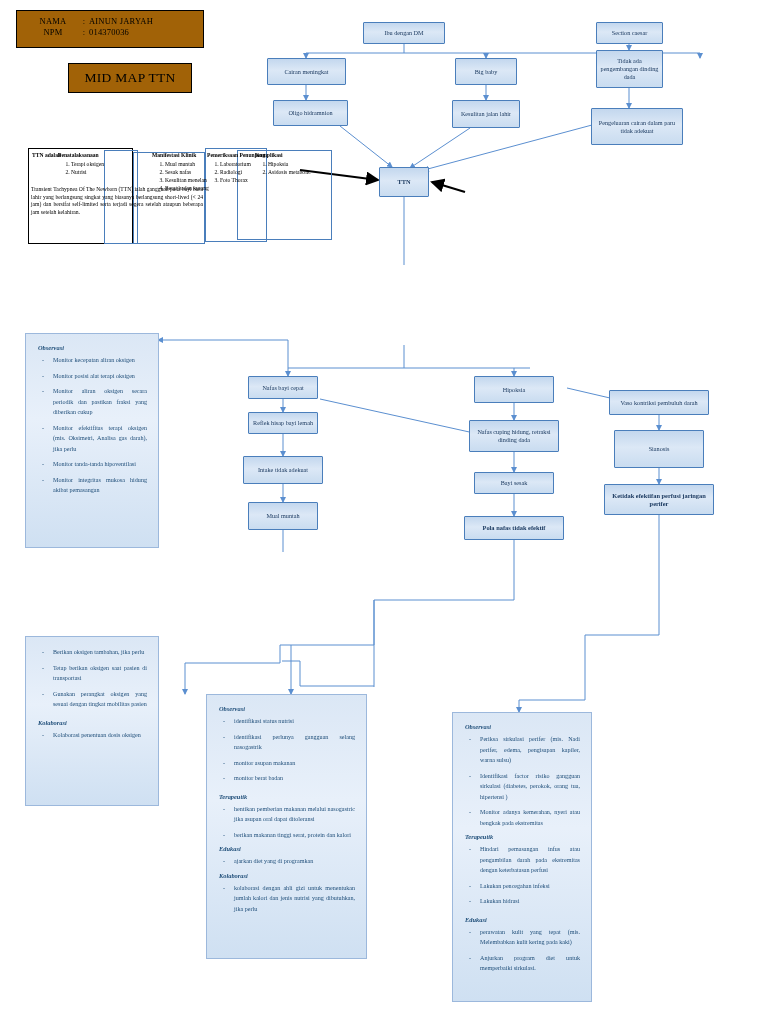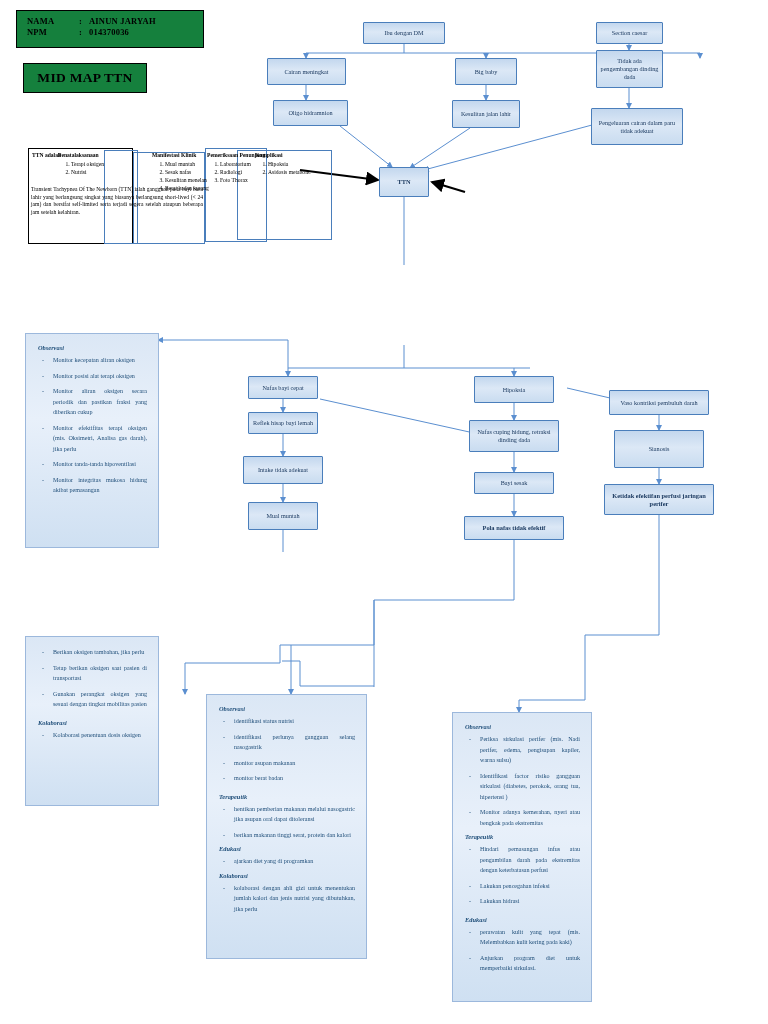--- a/index.html
+++ b/index.html
@@ -2,28 +2,28 @@
 <html><head>
 <meta charset="utf-8">
 <style>
   html,body{margin:0;padding:0;background:#ffffff;}
   body{width:768px;height:1024px;position:relative;overflow:hidden;
        font-family:"Liberation Serif","DejaVu Serif",serif;color:#1f3864;}
   .stage{position:absolute;left:0;top:0;width:768px;height:1024px;}
   svg.wires{position:absolute;left:0;top:0;width:768px;height:1024px;pointer-events:none;}
 
   
-  .plainbox{position:absolute;border:1.6px solid #000;background:#15803d;color:#000;
-            font-weight:bold;box-sizing:border-box;}
+  .plainbox{position:absolute;border:1.6px solid #000;background:#a16207;color:#000;
+            font-weight:normal;box-sizing:border-box;text-align:center;}
   .namebox{padding:5px 8px 4px 10px;font-size:8.5px;line-height:11px;letter-spacing:.2px;}
   .namerow{display:flex;}
   .namekey{width:52px;}
   .namesep{width:10px;}
   .titlebox{display:flex;align-items:center;justify-content:center;
-            font-size:13.5px;letter-spacing:.3px;}
+            font-size:13.5px;letter-spacing:.3px;margin-left:45px;}
 
   
   .node{position:absolute;box-sizing:border-box;border:1px solid #4a7ebb;
         background:linear-gradient(180deg,#c3d7ee 0%,#dce8f6 45%,#c9dcf0 100%);
         color:#17365d;font-size:6.2px;line-height:8px;text-align:center;
         display:flex;align-items:center;justify-content:center;padding:2px 3px;
         border-radius:1px;}
   .node.bold{font-weight:bold;font-size:6.4px;}
 
   

